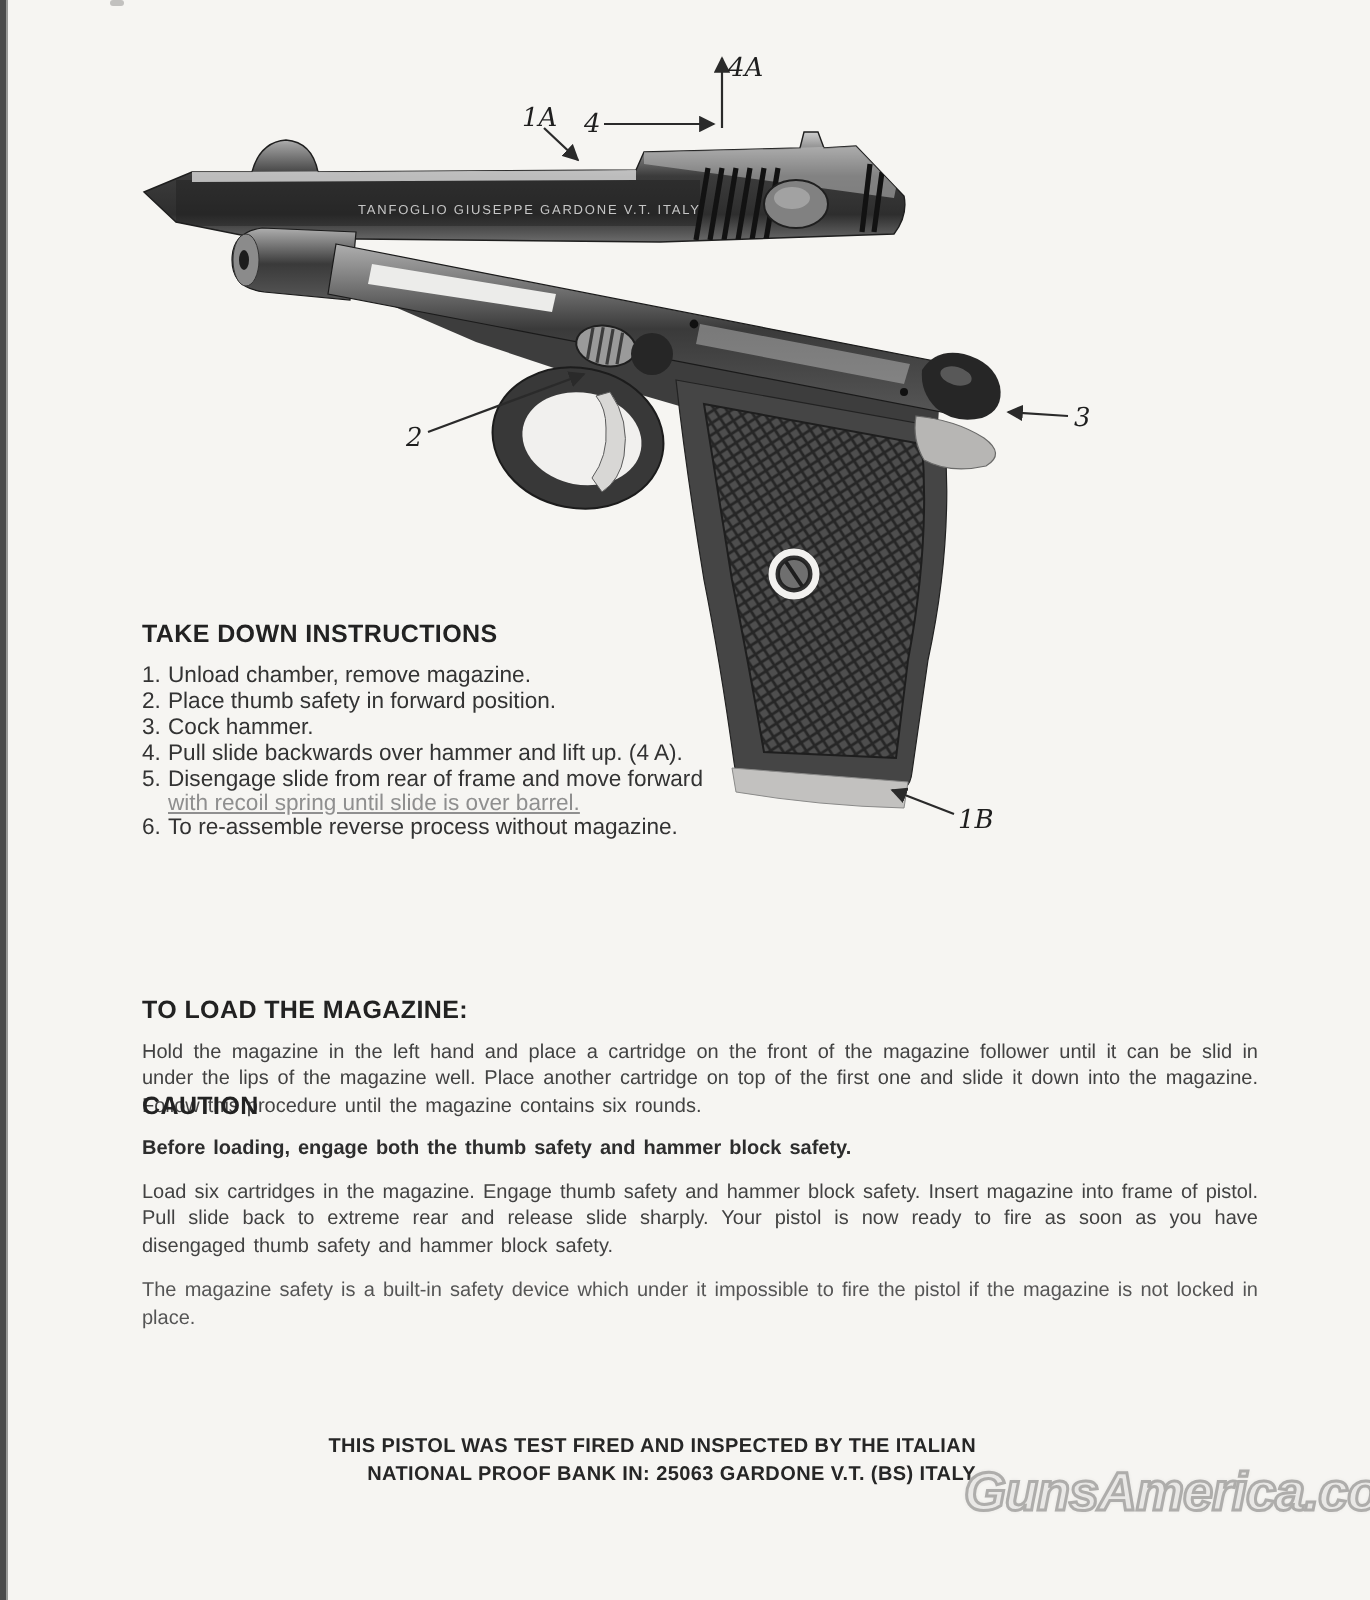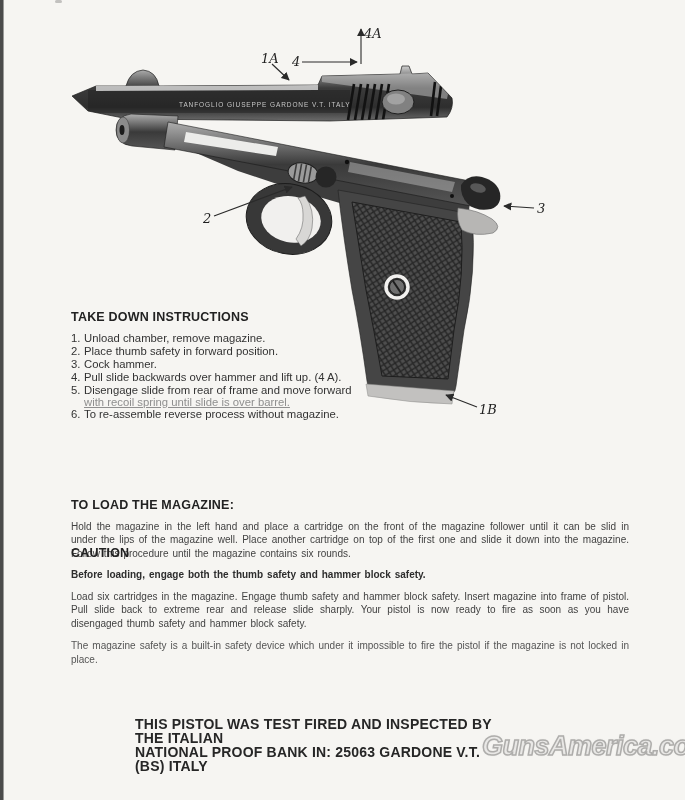--- a/index.html
+++ b/index.html
@@ -20,22 +20,22 @@
   .takedown ul{list-style:none;margin:0;padding:0;font-size:11.3px;line-height:12.9px;color:#333;}
   .takedown li{white-space:nowrap;}
   .takedown .num{display:inline-block;width:13px;}
   .takedown .cont{display:block;margin-left:13px;color:#8f8f8f;line-height:11.5px;text-decoration:underline;}
 
   .sec{position:absolute;left:71px;width:558px;}
   .sec p{margin:6px 0 0 0;font-size:10px;line-height:13.4px;text-align:justify;color:#424242;word-spacing:1.2px;}
   .sec p.bold{font-weight:bold;color:#2d2d2d;}
   .sec p.faded{color:#555;}
 
-  .footer{position:absolute;left:135px;top:717px;width:370px;text-align:left;
-    font-size:14px;font-weight:bold;line-height:14px;color:#262626;letter-spacing:.2px;}
+  .footer{position:absolute;left:118px;top:717px;width:370px;text-align:right;
+    font-size:10px;font-weight:bold;line-height:14px;color:#262626;letter-spacing:.2px;}
 
   .watermark{position:absolute;left:482px;top:731px;
     font-size:27px;font-weight:bold;font-style:italic;letter-spacing:-.5px;
     color:#e9e8e6;-webkit-text-stroke:1.5px #aeadab;text-shadow:0 0 2px #d5d4d2;
     white-space:nowrap;}
 
   .co{font-family:"DejaVu Serif",serif;font-style:italic;font-size:13px;fill:#1f1f1f;}
   .engrave{font-family:"Liberation Sans",sans-serif;font-size:6.5px;letter-spacing:.9px;fill:#c6c6c6;}
 </style>
 </head>

